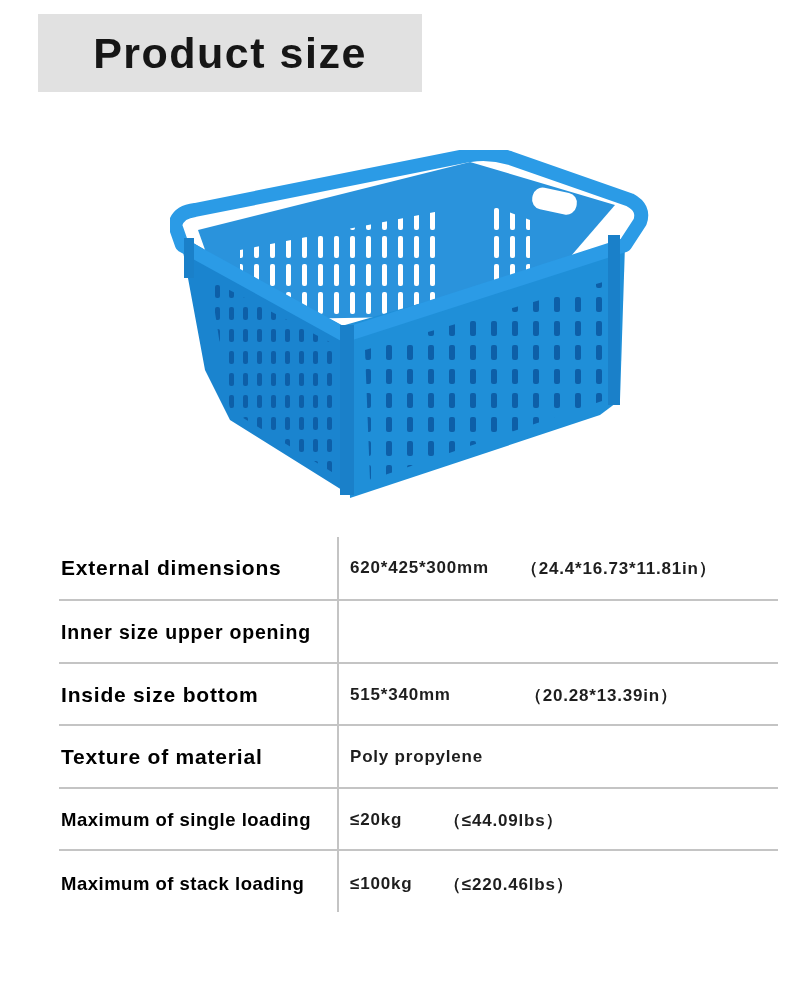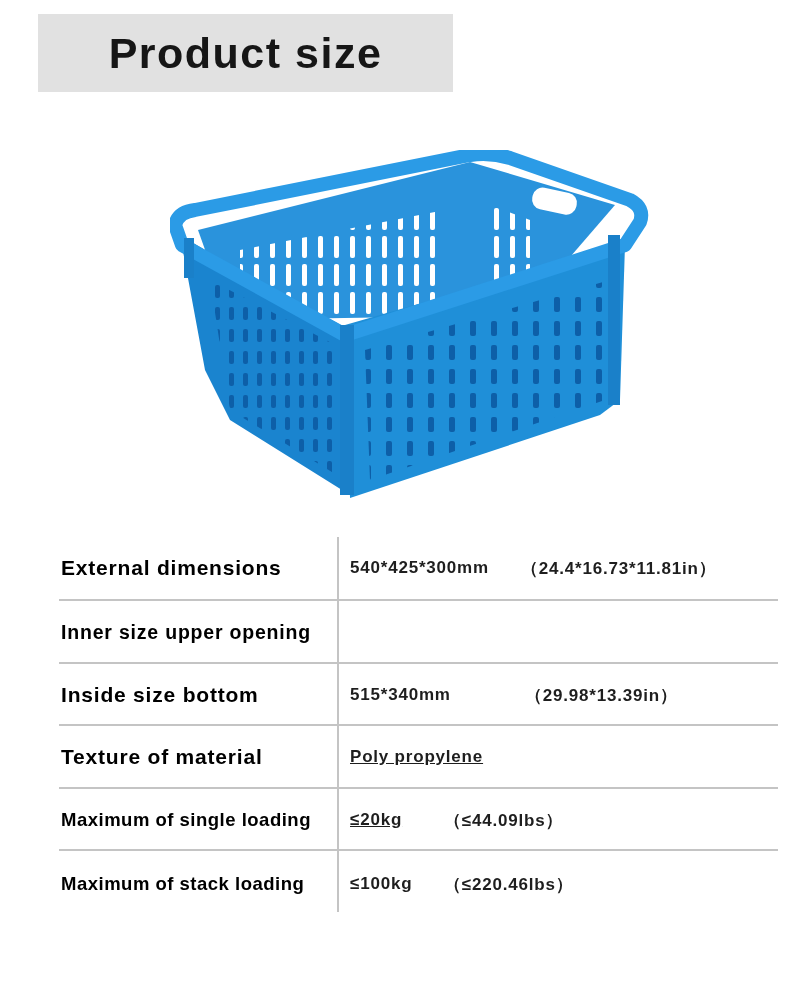--- a/index.html
+++ b/index.html
@@ -1,21 +1,21 @@
 <!DOCTYPE html>
 <html><head>
 <meta charset="utf-8">
 <style>
   html, body { margin: 0; padding: 0; }
   body {
     width: 801px; height: 1001px; background: #ffffff; position: relative; overflow: hidden;
     font-family: "Liberation Sans", sans-serif; color: #1e1e1e;
   }
   .title-box {
-    position: absolute; left: 38px; top: 14px; width: 415px; height: 78px;
+    position: absolute; left: 38px; top: 14px; width: 384px; height: 78px;
     background: #e1e1e1; display: flex; align-items: center; justify-content: center;
   }
   .title-box span {
     font-family: "Liberation Sans", sans-serif; font-weight: bold; font-size: 43px;
     letter-spacing: 1.5px; color: #161616;
   }
   .product-image { position: absolute; left: 170px; top: 150px; width: 480px; height: 360px; }
   .spec-table { position: absolute; left: 59px; top: 537px; width: 719px; height: 376px; }
   .vline { position: absolute; left: 278px; top: 0; width: 2px; height: 375px; background: #c4c4c4; }
   .hline { position: absolute; left: 0; width: 719px; height: 2px; background: #c4c4c4; }
@@ -70,46 +70,46 @@
     <rect x="438" y="85" width="12" height="170" fill="#1a80c9"></rect>
     <rect x="14" y="88" width="10" height="40" fill="#1a80c9"></rect>
   </svg>
 </div>
 
 <div class="spec-table">
   <div class="vline"></div>
 
   <div class="row" style="top:0px;">
     <div class="label">External dimensions</div>
-    <div class="value" style="left:291px;">540*425*300mm</div>
+    <div class="value" style="left:291px;">620*425*300mm</div>
     <div class="value" style="left:462px;">（24.4*16.73*11.81in）</div>
   </div>
   <div class="hline" style="top:62px;"></div>
 
   <div class="row" style="top:64px;">
     <div class="label" style="font-size:19.5px;">Inner size upper opening</div>
   </div>
   <div class="hline" style="top:125px;"></div>
 
   <div class="row" style="top:127px;">
     <div class="label">Inside size bottom</div>
     <div class="value" style="left:291px;">515*340mm</div>
-    <div class="value" style="left:466px;">（29.98*13.39in）</div>
+    <div class="value" style="left:466px;">（20.28*13.39in）</div>
   </div>
   <div class="hline" style="top:187px;"></div>
 
   <div class="row" style="top:189px;">
     <div class="label">Texture of material</div>
-    <div class="value" style="left:291px;text-decoration:underline;">Poly propylene</div>
+    <div class="value" style="left:291px;">Poly propylene</div>
   </div>
   <div class="hline" style="top:250px;"></div>
 
   <div class="row" style="top:252px;">
     <div class="label small">Maximum of single loading</div>
-    <div class="value" style="left:291px;text-decoration:underline;">≤20kg</div>
+    <div class="value" style="left:291px;">≤20kg</div>
     <div class="value" style="left:385px;">（≤44.09lbs）</div>
   </div>
   <div class="hline" style="top:312px;"></div>
 
   <div class="row" style="top:316px;">
     <div class="label small">Maximum of stack loading</div>
     <div class="value" style="left:291px;">≤100kg</div>
     <div class="value" style="left:385px;">（≤220.46lbs）</div>
   </div>
 </div>

